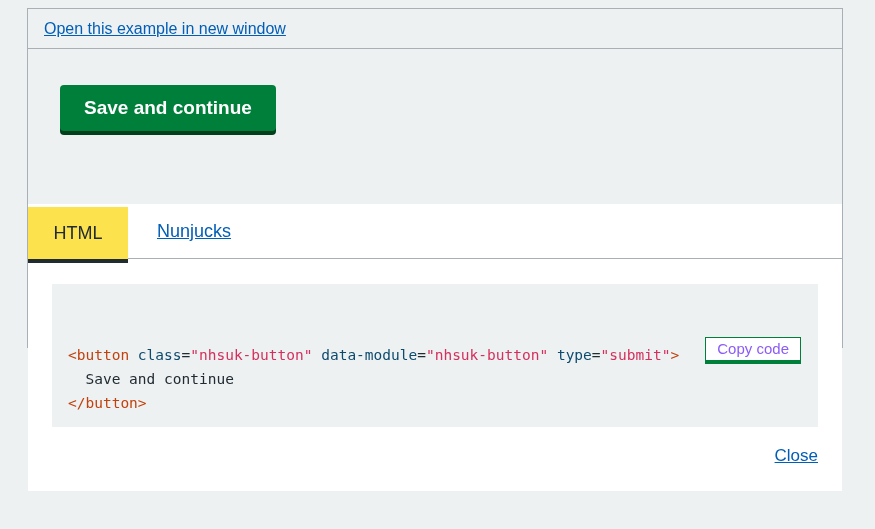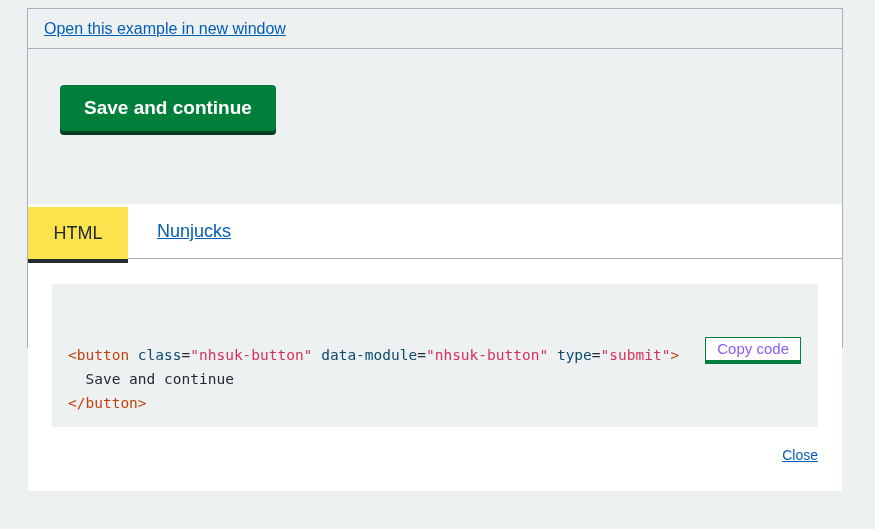--- a/index.html
+++ b/index.html
@@ -114,21 +114,21 @@
   }
   .tok-tag   { color: #c2410c; }
   .tok-attr  { color: #0c4a6e; }
   .tok-op    { color: #212b32; }
   .tok-str   { color: #d5305d; }
   .tok-plain { color: #212b32; }
   .close-row {
     text-align: right;
     margin-top: 19px;
   }
-  .close-row a { font-size: 14px; }
+  .close-row a { font-size: 17px; }
 </style>
 </head>
 <body>
 
 <div class="container">
 
   <div class="header-row">
     <a class="nhs-link" href="#">Open this example in new window</a>
   </div>
 

